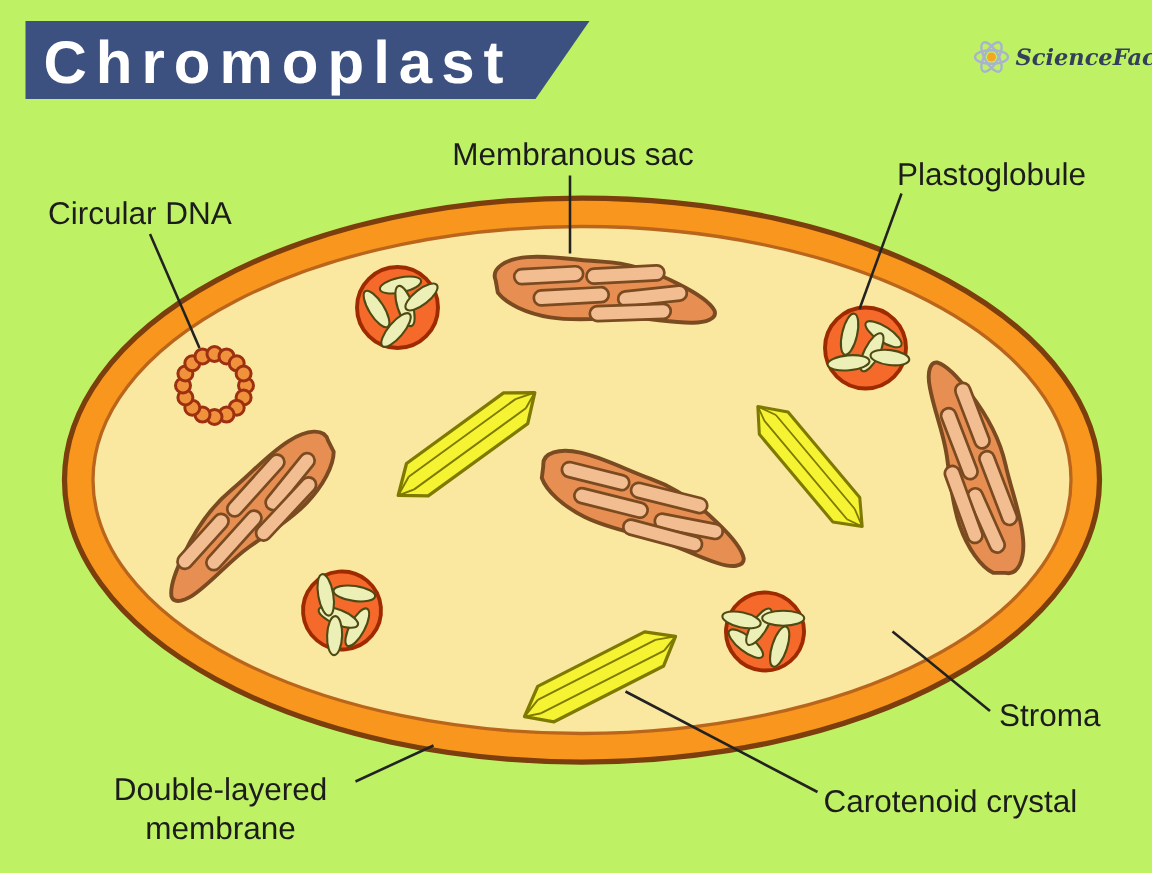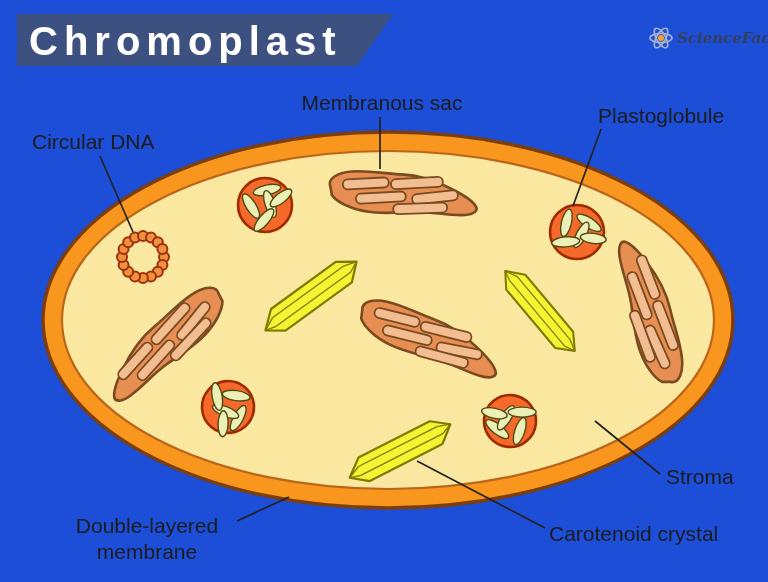--- a/index.html
+++ b/index.html
@@ -1,16 +1,16 @@
 <!DOCTYPE html>
 <html><head>
 <meta charset="utf-8">
 <style>
   html,body{margin:0;padding:0;background:#ffffff;}
-  .page{width:768px;height:582px;position:relative;background:#1d4ed8;overflow:hidden;}
+  .page{width:768px;height:582px;position:relative;background:#bef264;overflow:hidden;}
   svg{display:block;}
   .banner-text{font-family:"Liberation Sans",sans-serif;font-size:40px;font-weight:bold;letter-spacing:6px;fill:#ffffff;}
   .lbl{font-family:"Liberation Sans",sans-serif;font-size:21px;fill:#1c1c1c;}
   .leader{stroke:#222222;stroke-width:1.7;fill:none;}
   .membrane-outer{stroke:#7b3e0c;stroke-width:3.5;}
   .membrane-inner{stroke:#ba651c;stroke-width:2.2;}
   .sacpath{stroke:#7a4a20;stroke-width:2.6;}
   .rod{fill:#f3bd92;stroke:#7a4a20;stroke-width:1.8;}
   .globule{stroke:#9e2b00;stroke-width:2.6;}
   .seed{fill:#edf0b6;stroke:#4f4a14;stroke-width:1.4;}

